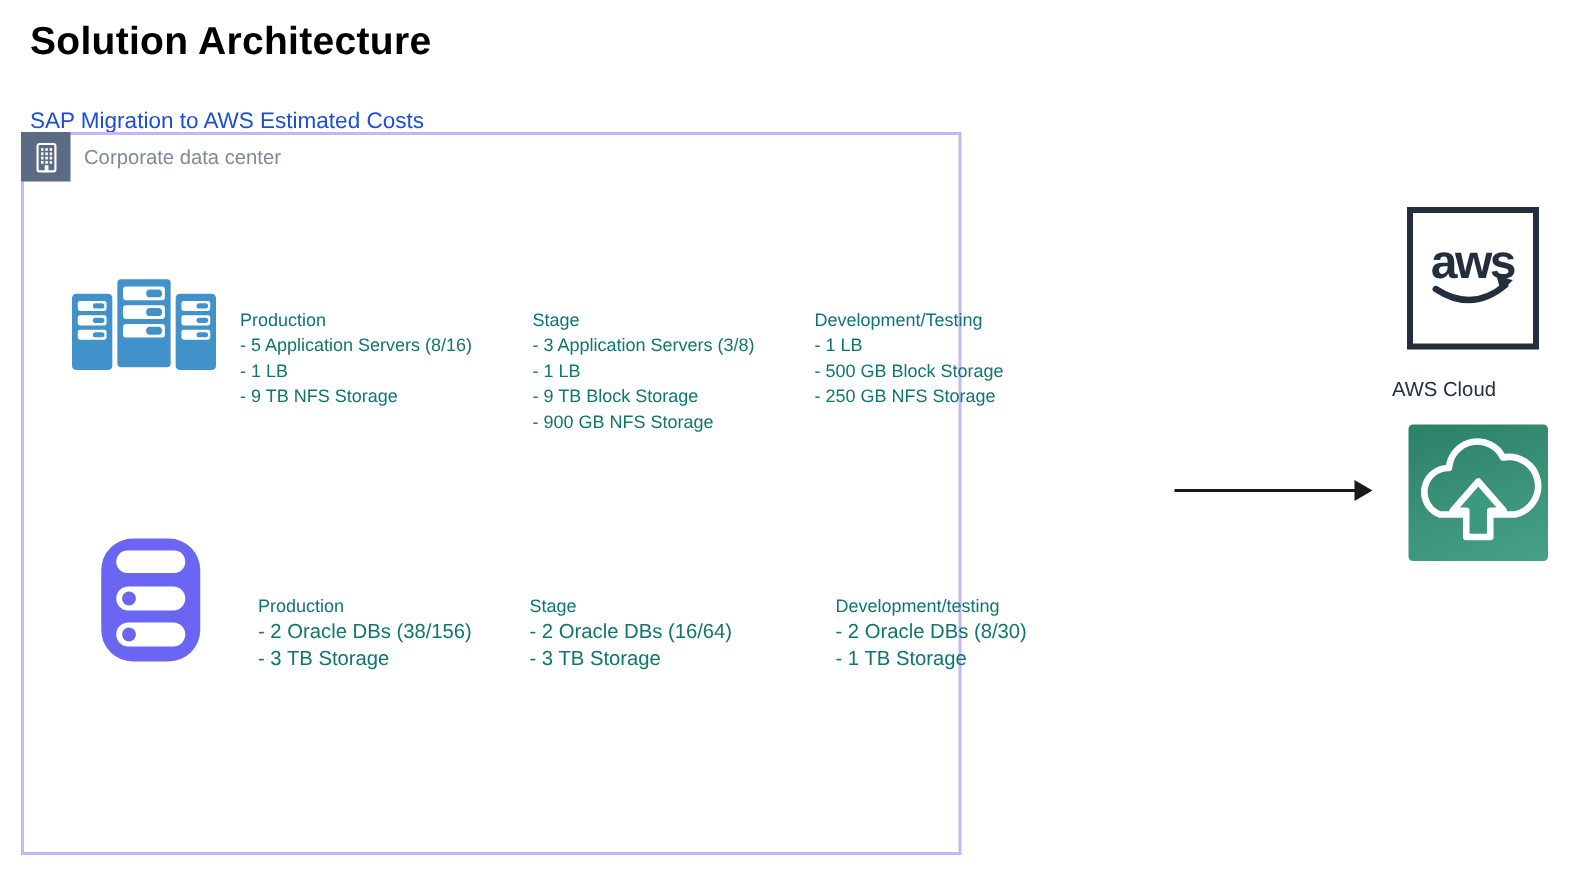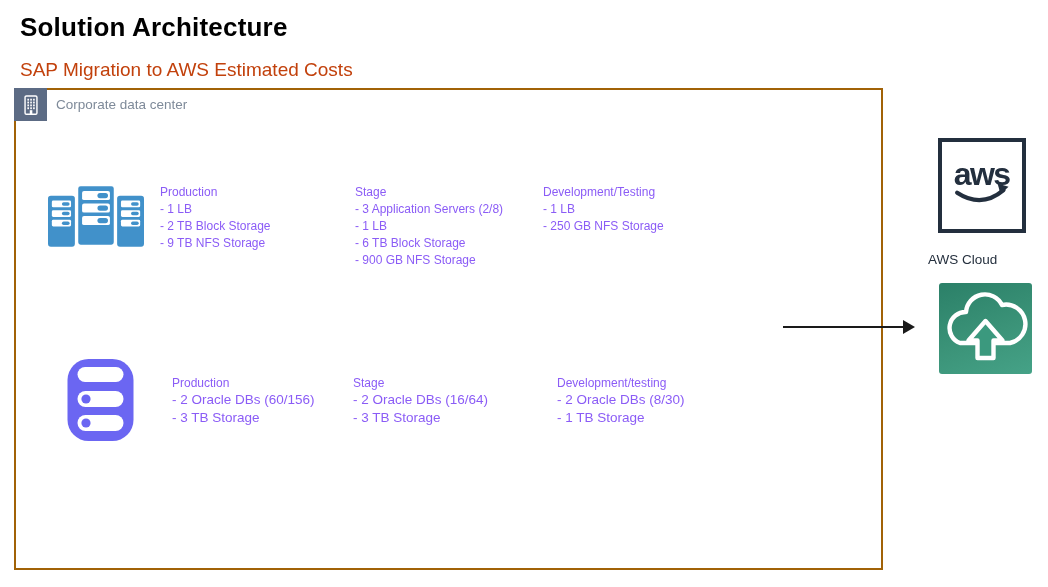--- a/index.html
+++ b/index.html
@@ -1,31 +1,31 @@
 <!DOCTYPE html>
 <html><head>
 <meta charset="utf-8">
 <style>
   html,body{margin:0;padding:0;background:#ffffff;}
   body{width:1048px;height:587px;position:relative;overflow:hidden;
        font-family:"Liberation Sans","DejaVu Sans",sans-serif;color:#111;}
   .abs{position:absolute;}
 
   .page-title{left:20px;top:12px;font-size:26px;font-weight:bold;color:#000;letter-spacing:.2px;}
-  .page-subtitle{left:20px;top:59px;font-size:19px;color:#c2410c;}
+  .page-subtitle{left:20px;top:72px;font-size:15px;color:#1d4ed8;}
 
   
-  .dc-box{left:14px;top:88px;width:869px;height:482px;border:2px solid #a16207;background:#fff;box-sizing:border-box;}
+  .dc-box{left:14px;top:88px;width:627px;height:482px;border:2px solid #c4b5fd;background:#fff;box-sizing:border-box;}
   .dc-header{left:-2px;top:-2px;width:33px;height:33px;background:#5C6B84;display:flex;align-items:center;justify-content:center;}
   .dc-label{left:40px;top:7px;font-size:13.5px;color:#7E8A99;white-space:nowrap;}
 
   .icon-servers{left:32px;top:93px;width:96px;height:64px;}
   .icon-db{left:50px;top:268px;width:69px;height:84px;}
 
-  .col{white-space:nowrap;font-size:12px;line-height:17px;color:#8b5cf6;}
+  .col{white-space:nowrap;font-size:12px;line-height:17px;color:#0f766e;margin-top:21px;}
   .col .col-title{display:block;}
   .col span{display:block;}
 
   .srv-col1{left:144px;top:94px;}
   .srv-col2{left:339px;top:94px;}
   .srv-col3{left:527px;top:94px;}
 
   .db-col{font-size:13.5px;line-height:17.5px;}
   .db-col .col-title{font-size:12px;line-height:16px;}
   .db-col1{left:156px;top:285px;}
@@ -104,53 +104,54 @@
     </g>
     <g fill="#4191CA">
       <rect x="51.5" y="10" width="11" height="5.5" rx="2.7"></rect>
         <rect x="51.5" y="23" width="11" height="5.5" rx="2.7"></rect>
         <rect x="51.5" y="36" width="11" height="5.5" rx="2.7"></rect>
     </g>
   </svg>
 
   <div class="abs col srv-col1">
     <span class="col-title">Production</span>
+    <span>- 5 Application Servers (8/16)</span>
     <span>- 1 LB</span>
-    <span>- 2 TB Block Storage</span>
     <span>- 9 TB NFS Storage</span>
   </div>
   <div class="abs col srv-col2">
     <span class="col-title">Stage</span>
-    <span>- 3 Application Servers (2/8)</span>
+    <span>- 3 Application Servers (3/8)</span>
     <span>- 1 LB</span>
-    <span>- 6 TB Block Storage</span>
+    <span>- 9 TB Block Storage</span>
     <span>- 900 GB NFS Storage</span>
   </div>
   <div class="abs col srv-col3">
     <span class="col-title">Development/Testing</span>
     <span>- 1 LB</span>
+    <span>- 500 GB Block Storage</span>
     <span>- 250 GB NFS Storage</span>
   </div>
 
   <svg class="abs icon-db" viewBox="0 0 68 84">
     <rect x="1" y="1" width="66" height="82" rx="21" fill="#6B66F2"></rect>
     <g fill="#ffffff">
       <rect x="11" y="9" width="46" height="15" rx="7.5"></rect>
       <rect x="11" y="33" width="46" height="16" rx="8"></rect>
       <rect x="11" y="57" width="46" height="16" rx="8"></rect>
     </g>
     <g fill="#6B66F2">
       <circle cx="19.5" cy="41" r="4.6"></circle>
       <circle cx="19.5" cy="65" r="4.6"></circle>
     </g>
   </svg>
 
   <div class="abs col db-col db-col1">
     <span class="col-title">Production</span>
-    <span>- 2 Oracle DBs (60/156)</span>
+    <span>- 2 Oracle DBs (38/156)</span>
     <span>- 3 TB Storage</span>
   </div>
   <div class="abs col db-col db-col2">
     <span class="col-title">Stage</span>
     <span>- 2 Oracle DBs (16/64)</span>
     <span>- 3 TB Storage</span>
   </div>
   <div class="abs col db-col db-col3">
     <span class="col-title">Development/testing</span>
     <span>- 2 Oracle DBs (8/30)</span>

